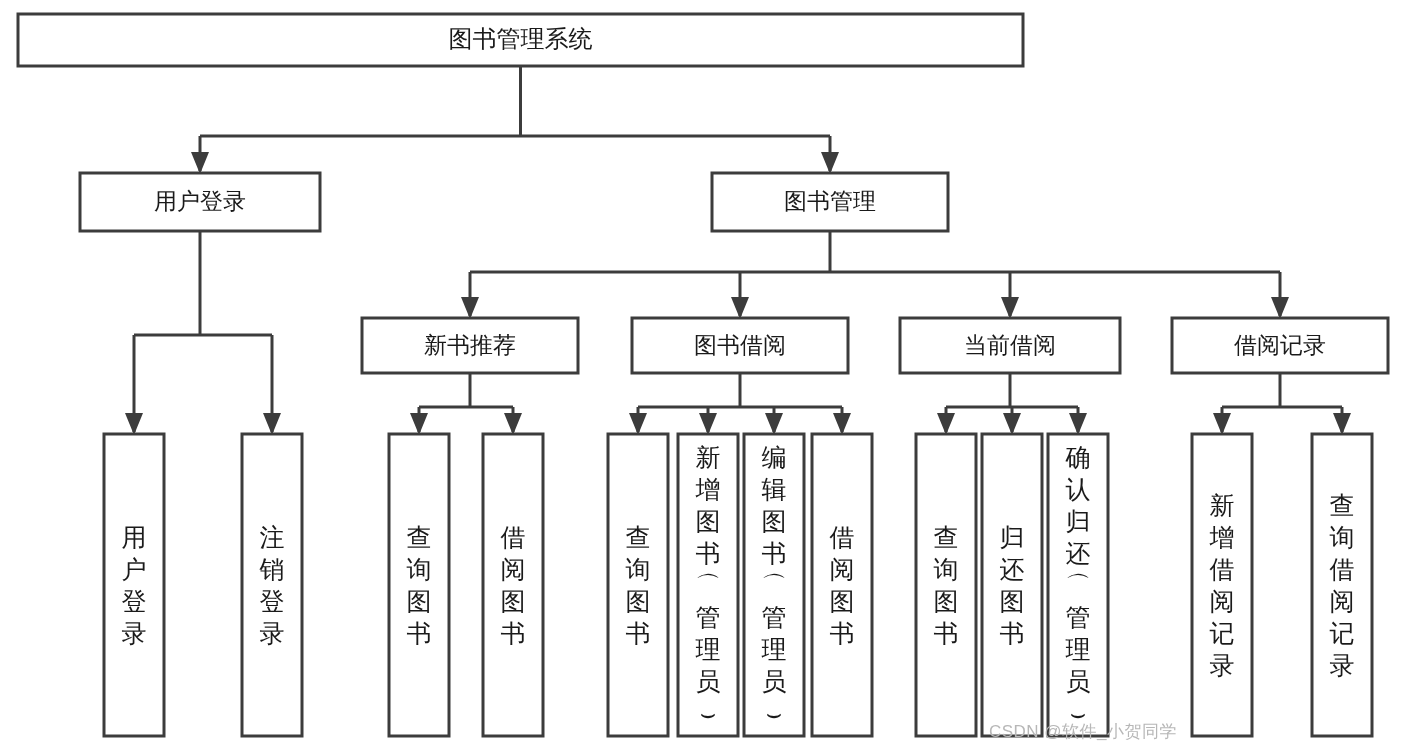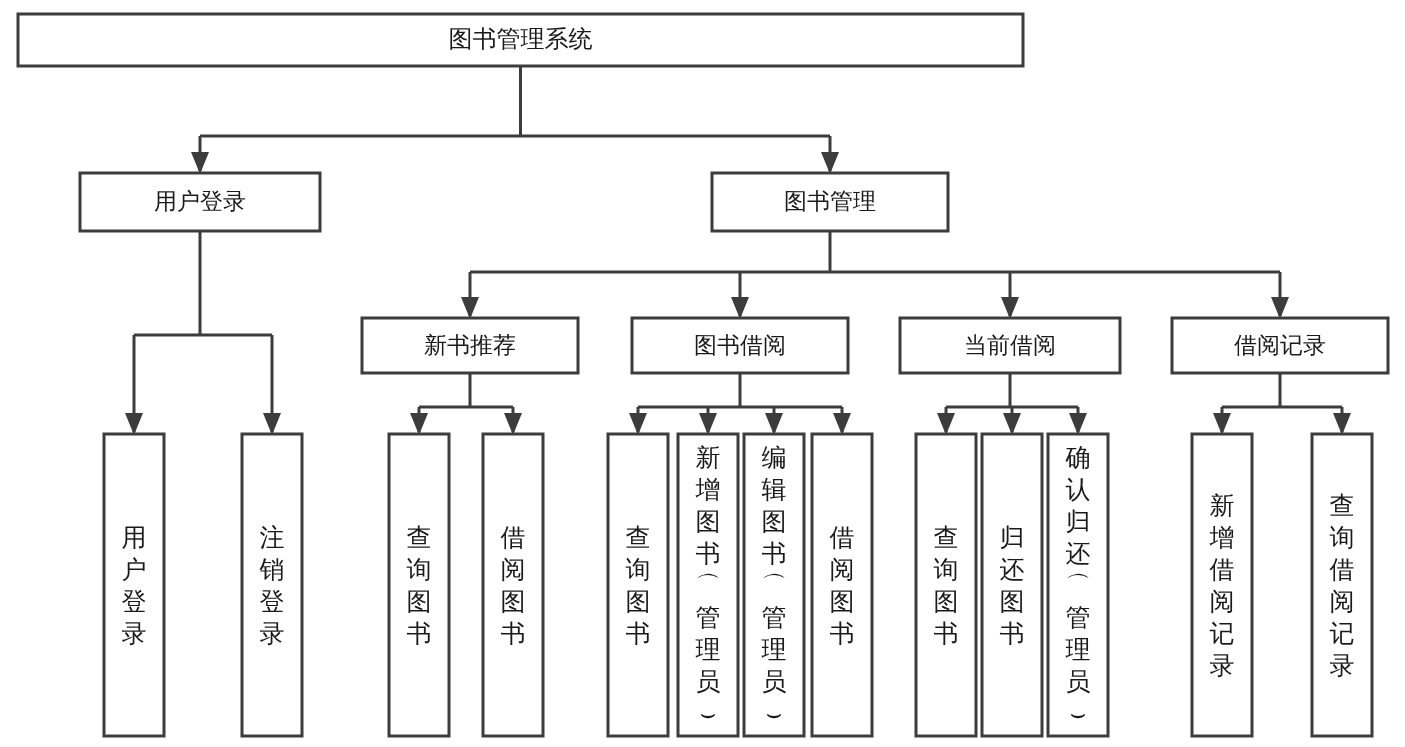--- a/index.html
+++ b/index.html
@@ -202,13 +202,14 @@
         <g>
           <rect x="1192" y="434" width="60" height="302" class="node-box"></rect>
           <text x="1222" y="513.96" class="vlabel"><tspan x="1222" dy="0">新</tspan><tspan x="1222" dy="32">增</tspan><tspan x="1222" dy="32">借</tspan><tspan x="1222" dy="32">阅</tspan><tspan x="1222" dy="32">记</tspan><tspan x="1222" dy="32">录</tspan></text>
         </g>
         <g>
           <rect x="1312" y="434" width="60" height="302" class="node-box"></rect>
           <text x="1342" y="513.96" class="vlabel"><tspan x="1342" dy="0">查</tspan><tspan x="1342" dy="32">询</tspan><tspan x="1342" dy="32">借</tspan><tspan x="1342" dy="32">阅</tspan><tspan x="1342" dy="32">记</tspan><tspan x="1342" dy="32">录</tspan></text>
         </g>
       </g>
   </svg>
+  <div class="watermark">CSDN @软件_小贺同学</div>
 </div>
 
 </body></html>

